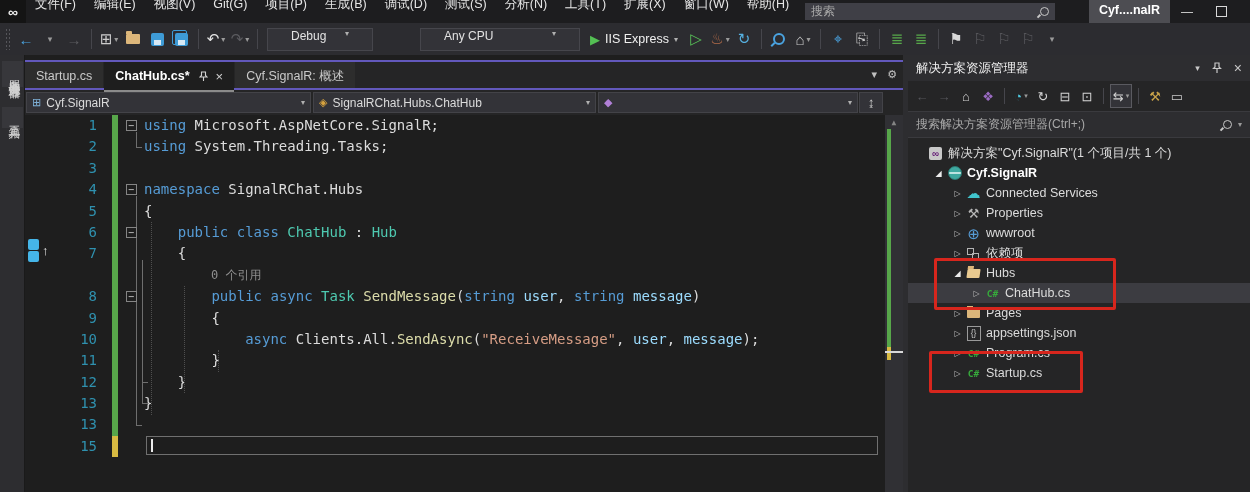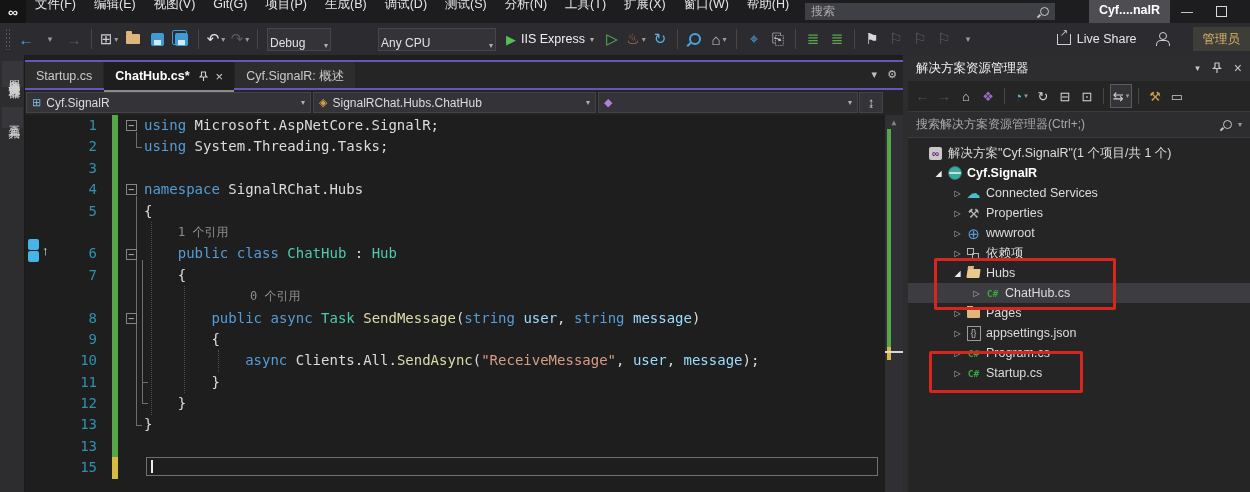--- a/index.html
+++ b/index.html
@@ -24,21 +24,21 @@
 
   
   #toolbar{position:absolute;left:0;top:23px;width:1250px;height:32px;background:#2c2c30;
     display:flex;align-items:center;padding-left:2px;box-sizing:border-box;}
   .thandle{width:6px;height:22px;margin:0 3px;background-image:radial-gradient(#55555a 1px,transparent 1px);background-size:3px 4px;}
   .tbtn{height:24px;min-width:22px;display:flex;align-items:center;justify-content:center;font-size:15px;margin:0 1px;}
   .tbtn .dd{font-size:8px;color:#9a9a9a;margin-left:2px;}
   .tsep{width:1px;height:20px;background:#46464c;margin:0 5px;}
   .circ{border-radius:50%;}
   .combo{height:21px;background:#333338;border:1px solid #46464c;color:#e2e2e2;font-size:12px;
-    display:flex;align-items:flex-end;padding:0 2px;margin:0 4px;}
+    display:flex;align-items:flex-start;padding:0 23px;margin:0 4px;}
   .combo .dd{margin-left:auto;font-size:8px;color:#b0b0b0;padding-left:8px;}
   #run-button{display:flex;align-items:center;margin:0 6px;color:#f0f0f0;font-size:12.5px;}
   #run-button .play{color:#54c054;font-size:13px;margin-right:5px;}
   #run-button .dd{font-size:8px;color:#b0b0b0;margin-left:5px;}
   .ic-folder{width:14px;height:10px;background:#dcb67a;border-radius:1px;position:relative;}
   .ic-folder::before{content:"";position:absolute;left:0;top:-3px;width:6px;height:3px;background:#dcb67a;border-radius:1px 1px 0 0;}
   .ic-floppy{width:13px;height:13px;background:#3e9bd6;border-radius:2px;position:relative;}
   .ic-floppy::after{content:"";position:absolute;left:3px;bottom:1px;width:7px;height:5px;background:#d7e9f5;}
   .ic-floppy.all::before{content:"";position:absolute;left:-3px;top:-3px;width:13px;height:13px;border:1.5px solid #3e9bd6;border-radius:2px;}
   .ic-magblue{width:8px;height:8px;border:2px solid #4aa3e0;border-radius:50%;position:relative;}
@@ -282,28 +282,20 @@
         <div class="tbtn">
           <span style="color: rgb(92, 92, 96);">⚐</span>
         </div>
         <div class="tbtn">
           <span style="color: rgb(92, 92, 96);">⚐</span>
         </div>
         <div class="tbtn">
           <span style="color: rgb(154, 154, 154); font-size: 9px;">▾</span>
         </div>
       </div>
-    <div id="tb-right">
-      <div id="liveshare">
-        <span class="ls-ic"></span>
-        <span>Live Share</span>
-      </div>
-      <div id="feedback-icon"></div>
-      <div id="admin-chip">管理员</div>
-    </div>
   </div>
 
   <div id="side-strip">
     <div class="vwrap" id="vtabs">
         <div class="vtab">服务器资源管理器</div>
         <div class="vtab">工具箱</div>
       </div>
   </div>
 
   <div id="ime">
@@ -383,44 +375,38 @@
             </span>
             <span class="ctext"><span class="c-k">namespace</span><span class="c-w"> SignalRChat.Hubs</span></span>
           </div>
           <div class="crow">
             <span class="cnum">5</span>
             <span class="cbar g"></span>
             <span class="cfold"></span>
             <span class="ctext"><span class="c-w">{</span></span>
           </div>
           <div class="crow">
-            <span class="cnum"></span>
-            <span class="cbar g"></span>
-            <span class="cfold"></span>
-            <span class="ctext codelens" style="padding-left: 34px;">1 个引用</span>
-          </div>
-          <div class="crow">
             <span class="cnum">6</span>
             <span class="cbar g"></span>
             <span class="cfold">
               <span class="fold-box">−</span>
             </span>
             <span class="ctext"><span class="c-w">    </span><span class="c-k">public</span><span class="c-w"> </span><span class="c-k">class</span><span class="c-w"> </span><span class="c-t">ChatHub</span><span class="c-w"> : </span><span class="c-t">Hub</span></span>
           </div>
           <div class="crow">
             <span class="cnum">7</span>
             <span class="cbar g"></span>
             <span class="cfold"></span>
             <span class="ctext"><span class="c-w">    {</span></span>
           </div>
           <div class="crow">
             <span class="cnum"></span>
             <span class="cbar g"></span>
             <span class="cfold"></span>
-            <span class="ctext codelens" style="padding-left: 106px;">0 个引用</span>
+            <span class="ctext codelens" style="padding-left: 67px;">0 个引用</span>
           </div>
           <div class="crow">
             <span class="cnum">8</span>
             <span class="cbar g"></span>
             <span class="cfold">
               <span class="fold-box">−</span>
             </span>
             <span class="ctext"><span class="c-w">        </span><span class="c-k">public</span><span class="c-w"> </span><span class="c-k">async</span><span class="c-w"> </span><span class="c-t">Task</span><span class="c-w"> </span><span class="c-m">SendMessage</span><span class="c-w">(</span><span class="c-k">string</span><span class="c-w"> </span><span class="c-p">user</span><span class="c-w">, </span><span class="c-k">string</span><span class="c-w"> </span><span class="c-p">message</span><span class="c-w">)</span></span>
           </div>
           <div class="crow">

